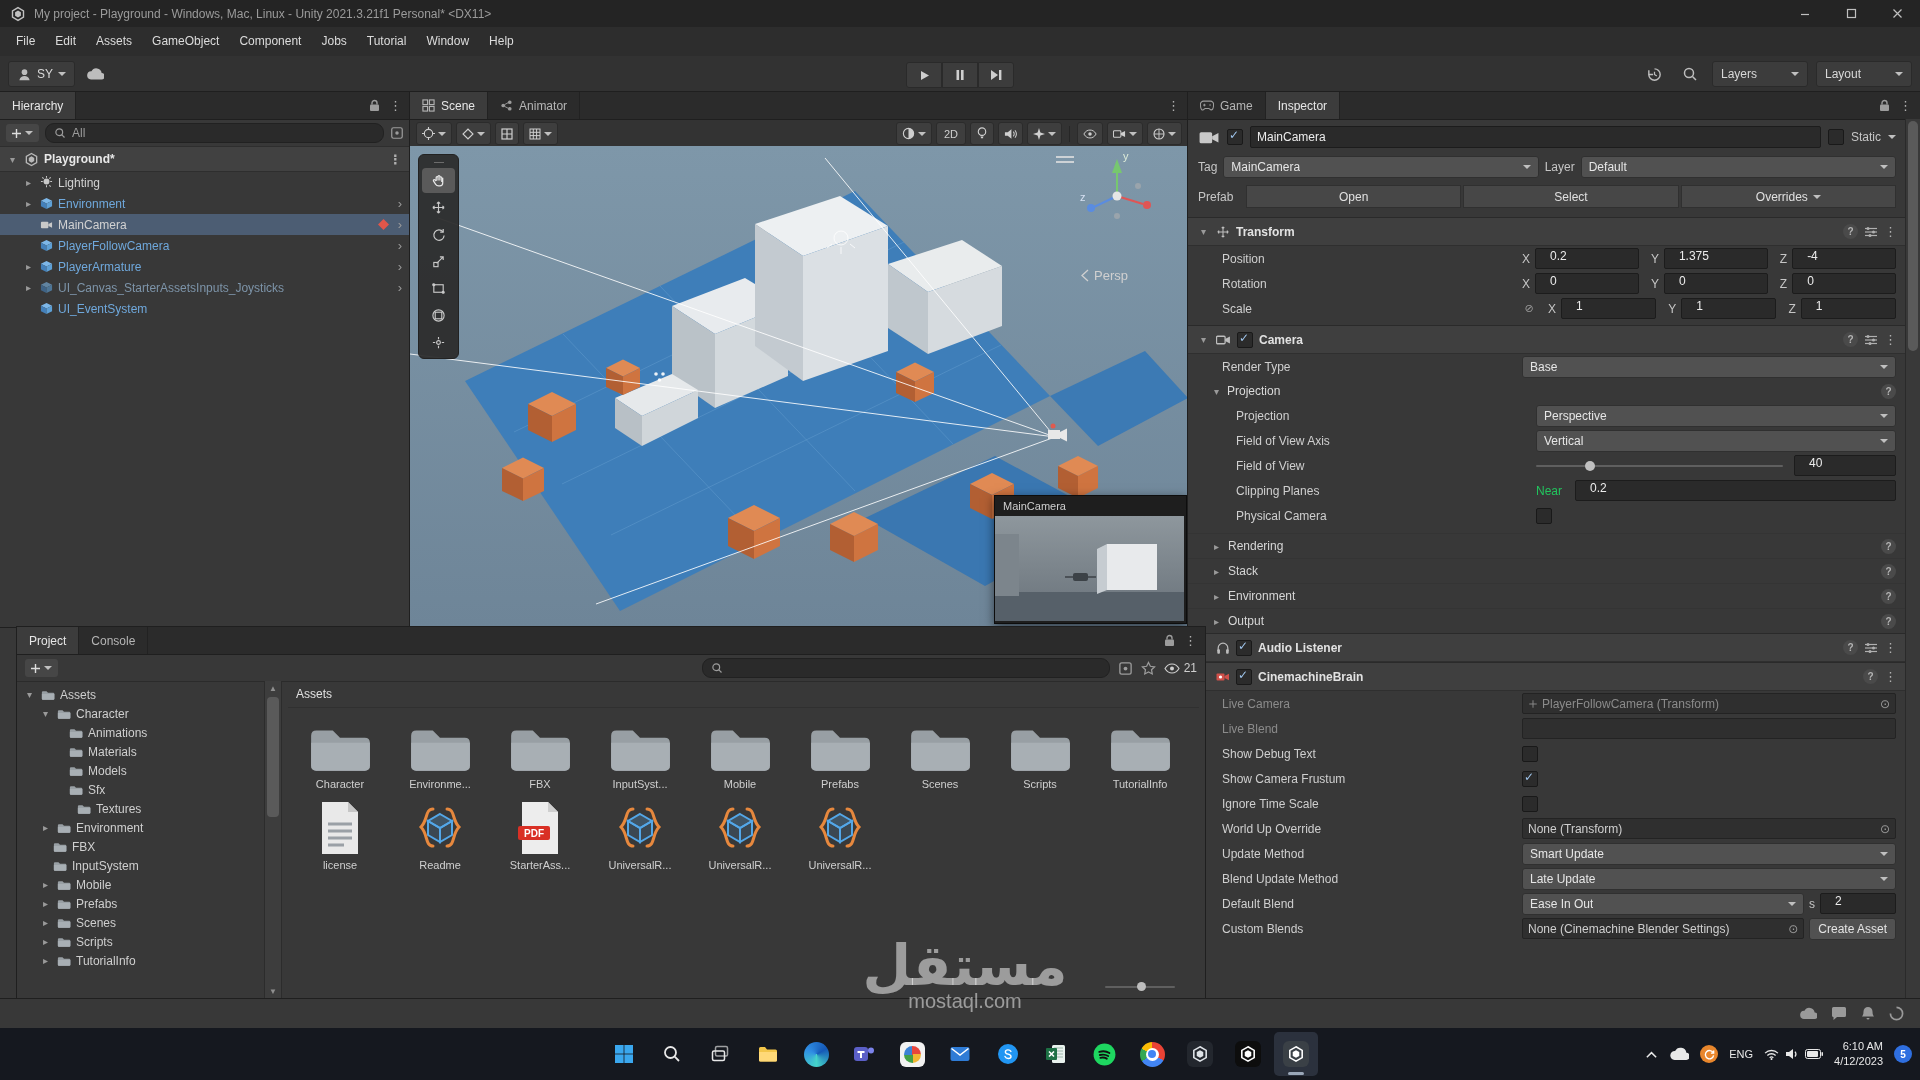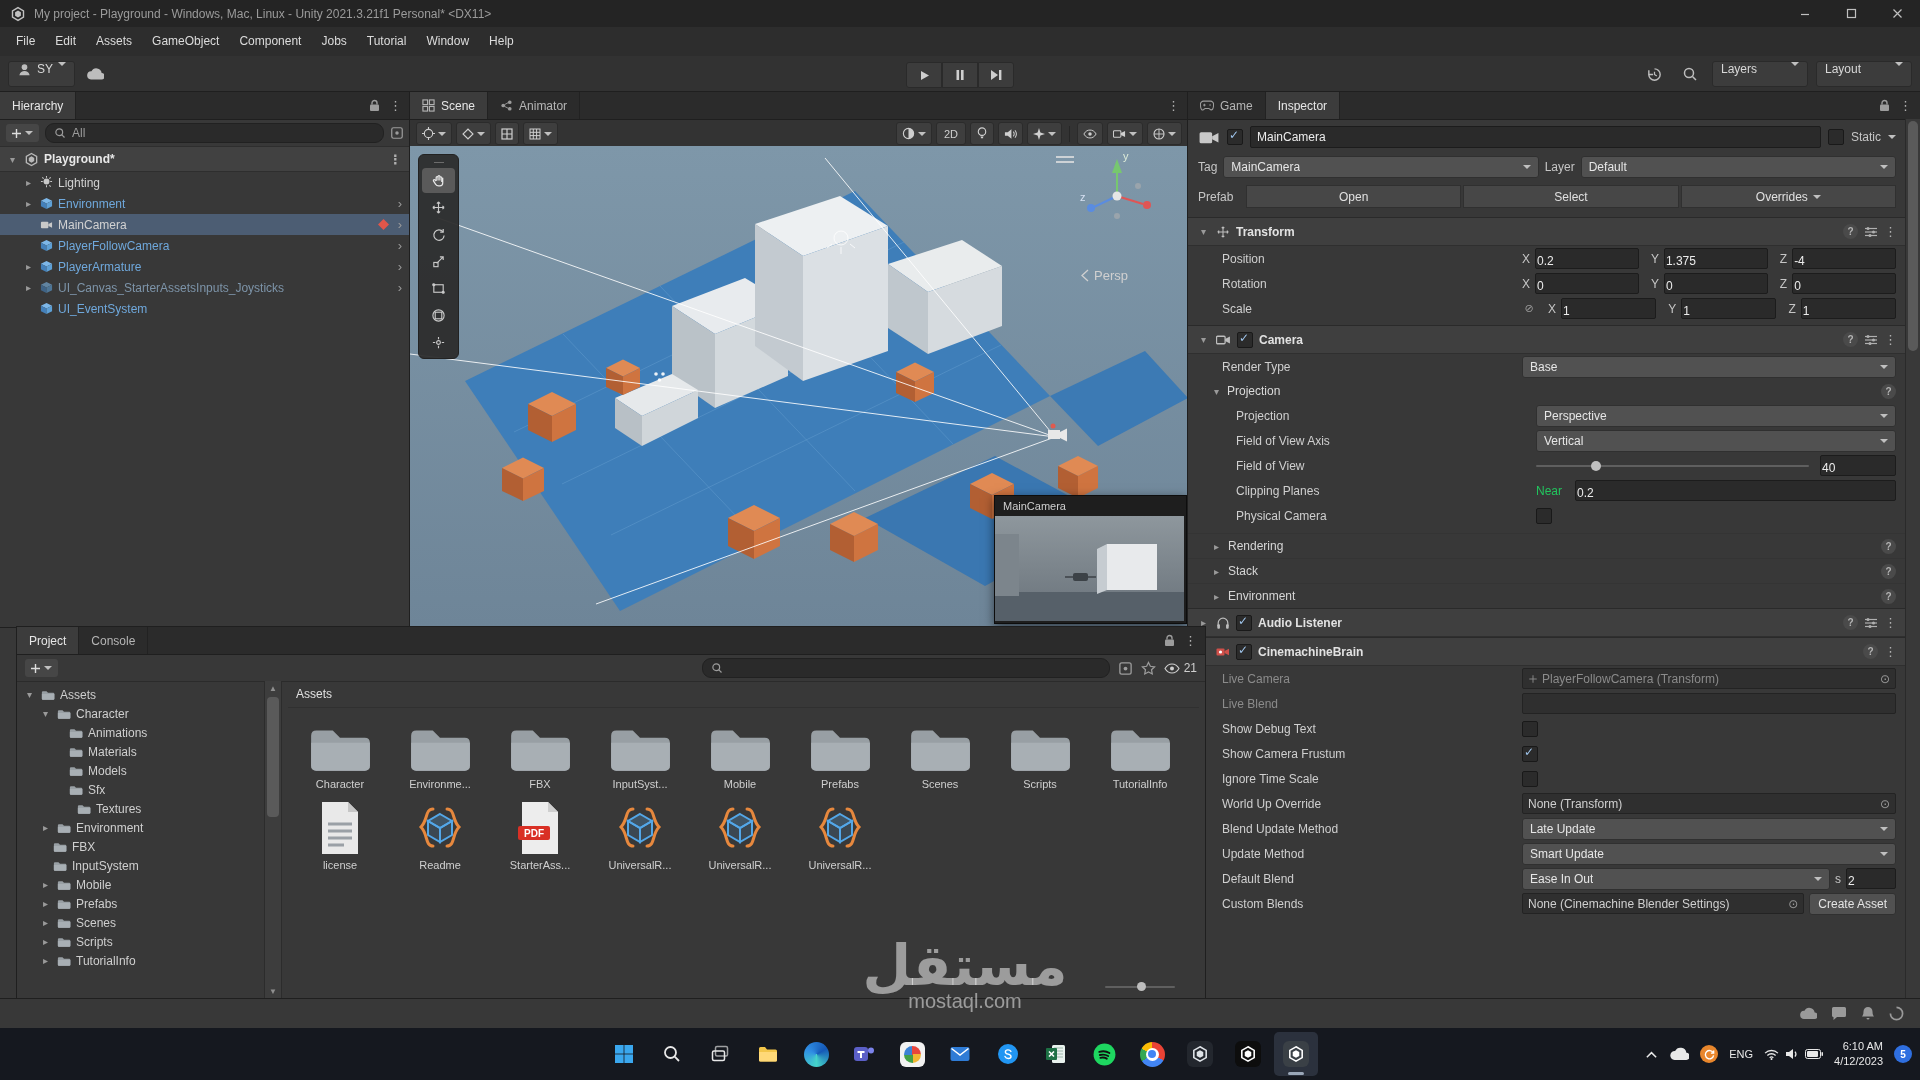--- a/index.html
+++ b/index.html
@@ -8,21 +8,21 @@
   svg{display:block}
   
   #titlebar{position:absolute;left:0;top:0;right:0;height:27px;background:#242424;display:flex;align-items:center;gap:8px;padding-left:10px}
   #titlebar .title{color:#9b9b9b;white-space:nowrap}
   .win-controls{margin-left:auto;display:flex;height:100%}
   .win-btn{width:46px;display:flex;align-items:center;justify-content:center}
   #menubar{position:absolute;left:0;top:27px;right:0;height:29px;background:#2d2d2d;border-bottom:1px solid #1f1f1f;display:flex;align-items:center;padding-left:6px}
   .menu-item{padding:0 10px;line-height:29px;color:#dcdcdc}
   #maintoolbar{position:absolute;left:0;top:56px;right:0;height:36px;background:#323232;border-bottom:1px solid #1f1f1f;display:flex;align-items:center;padding:0 8px}
   .tb-group{display:flex;align-items:center;gap:6px}
-  .pillbtn{display:flex;align-items:flex-start;gap:5px;height:24px;padding:0 8px;background:#3c3c3c;border:1px solid #2a2a2a;border-radius:3px;color:#d8d8d8}
+  .pillbtn{display:flex;align-items:center;gap:5px;height:24px;padding:0 8px;background:#3c3c3c;border:1px solid #2a2a2a;border-radius:3px;color:#d8d8d8}
   #play-controls{position:absolute;left:50%;top:6px;transform:translateX(-50%);display:flex}
   .playbtn{width:34px;height:24px;background:#3c3c3c;border:1px solid #2a2a2a;display:flex;align-items:center;justify-content:center}
   .playbtn:first-child{border-radius:3px 0 0 3px}.playbtn:last-child{border-radius:0 3px 3px 0}
   #toolbar-right{margin-left:auto;display:flex;align-items:center;gap:8px}
   .iconbtn{width:28px;height:24px;display:flex;align-items:center;justify-content:center;border-radius:3px}
   .ddcaret{width:0;height:0;border-left:4px solid transparent;border-right:4px solid transparent;border-top:4px solid #c0c0c0}
   
   .panel{position:absolute;background:#383838;outline:1px solid #1f1f1f}
   .tabbar{height:27px;background:#2b2b2b;display:flex;align-items:stretch;border-bottom:1px solid #1f1f1f}
   .tab{display:flex;align-items:center;gap:6px;padding:0 12px;color:#b5b5b5;border-right:1px solid #222}
@@ -81,21 +81,21 @@
   .comp-h{height:27px;background:#3f3f3f;border-bottom:1px solid #2f2f2f;display:flex;align-items:center;gap:6px;padding:0 9px}
   .comp-h .title{font-weight:bold;color:#e2e2e2}
   .spacerflex{margin-left:auto}
   .qicon{width:15px;height:15px;border-radius:50%;background:#4a4a4a;display:flex;align-items:center;justify-content:center;flex:none}
   .qicon::after{content:"?";color:#b4b4b4;font-size:10px;font-weight:bold}
   .prow{display:flex;align-items:center;min-height:25px;padding-right:10px}
   .plabel{width:300px;flex:none;padding-left:34px;color:#cfcfcf;white-space:nowrap;overflow:hidden;text-overflow:ellipsis}
   .plabel.i2{padding-left:48px}
   .pval{flex:1;display:flex;align-items:center;gap:5px;min-width:0}
   .axis{color:#c6c6c6;margin-left:7px}.axis.first{margin-left:0}
-  .nfield{flex:1;min-width:0;height:19px;background:#2a2a2a;border:1px solid #1c1c1c;border-radius:2px;display:flex;align-items:flex-end;padding:0 1px;color:#ececec}
+  .nfield{flex:1;min-width:0;height:19px;background:#2a2a2a;border:1px solid #1c1c1c;border-radius:2px;display:flex;align-items:flex-start;padding:0 14px;color:#ececec}
   .nfield.small{flex:none;width:72px}
   .sub-h{display:flex;align-items:center;gap:4px;height:24px;padding:0 10px 0 22px;color:#dadada}
   .slidertrack{flex:1;height:2px;background:#5f5f5f;border-radius:1px;position:relative;margin-right:6px}
   .sliderthumb{position:absolute;left:22%;top:50%;transform:translate(-50%,-50%);width:10px;height:10px;border-radius:50%;background:#c0c0c0}
   .subword{color:#22c55e;width:34px;flex:none}
   .sec-row{display:flex;align-items:center;height:24px;padding:0 10px 0 22px;border-top:1px solid #343434;color:#d6d6d6;gap:5px}
   .grayrow .plabel{color:#8b8b8b}
   .objfield{flex:1;height:19px;background:#2f2f2f;border:1px solid #232323;border-radius:2px;display:flex;align-items:center;gap:4px;padding:0 5px;color:#cfcfcf;min-width:0}
   .objfield.disabled{color:#8b8b8b}
   .otext{white-space:nowrap;overflow:hidden;text-overflow:ellipsis}
@@ -926,20 +926,26 @@
             <span>Stack</span>
           <span class="spacerflex"></span>
             <span class="qicon"></span>
         </div>
         <div class="sec-row">
           <span class="fold closed"></span>
             <span>Environment</span>
           <span class="spacerflex"></span>
             <span class="qicon"></span>
         </div>
+        <div class="sec-row">
+          <span class="fold closed"></span>
+            <span>Output</span>
+          <span class="spacerflex"></span>
+            <span class="qicon"></span>
+        </div>
       </div>
 
       <div class="comp">
         <div class="comp-h">
           <span class="fold closed"></span>
           <svg width="14" height="14" viewBox="0 0 16 16">
               <path d="M2.5 12V8a5.5 5.5 0 0 1 11 0v4" fill="none" stroke="#bdbdbd" stroke-width="1.4"></path>
               <rect x="1.5" y="9.5" width="3" height="5" rx="1" fill="#bdbdbd"></rect>
               <rect x="11.5" y="9.5" width="3" height="5" rx="1" fill="#bdbdbd"></rect>
             </svg>
@@ -1014,33 +1020,33 @@
         <div class="prow">
           <span class="plabel">World Up Override</span>
           <div class="pval">
             <div class="objfield">
               <span class="otext">None (Transform)</span>
               <span class="picker"></span>
             </div>
           </div>
         </div>
         <div class="prow">
+          <span class="plabel">Update Method</span>
+          <div class="pval">
+              <div class="dd flex">
+                <span>Smart Update</span>
+                <span class="ddcaret"></span>
+              </div>
+            </div>
+        </div>
+        <div class="prow">
           <span class="plabel">Blend Update Method</span>
           <div class="pval">
               <div class="dd flex">
                 <span>Late Update</span>
-                <span class="ddcaret"></span>
-              </div>
-            </div>
-        </div>
-        <div class="prow">
-          <span class="plabel">Update Method</span>
-          <div class="pval">
-              <div class="dd flex">
-                <span>Smart Update</span>
                 <span class="ddcaret"></span>
               </div>
             </div>
         </div>
         <div class="prow">
           <span class="plabel">Default Blend</span>
           <div class="pval">
             <div class="dd flex">
                 <span>Ease In Out</span>
                 <span class="ddcaret"></span>

